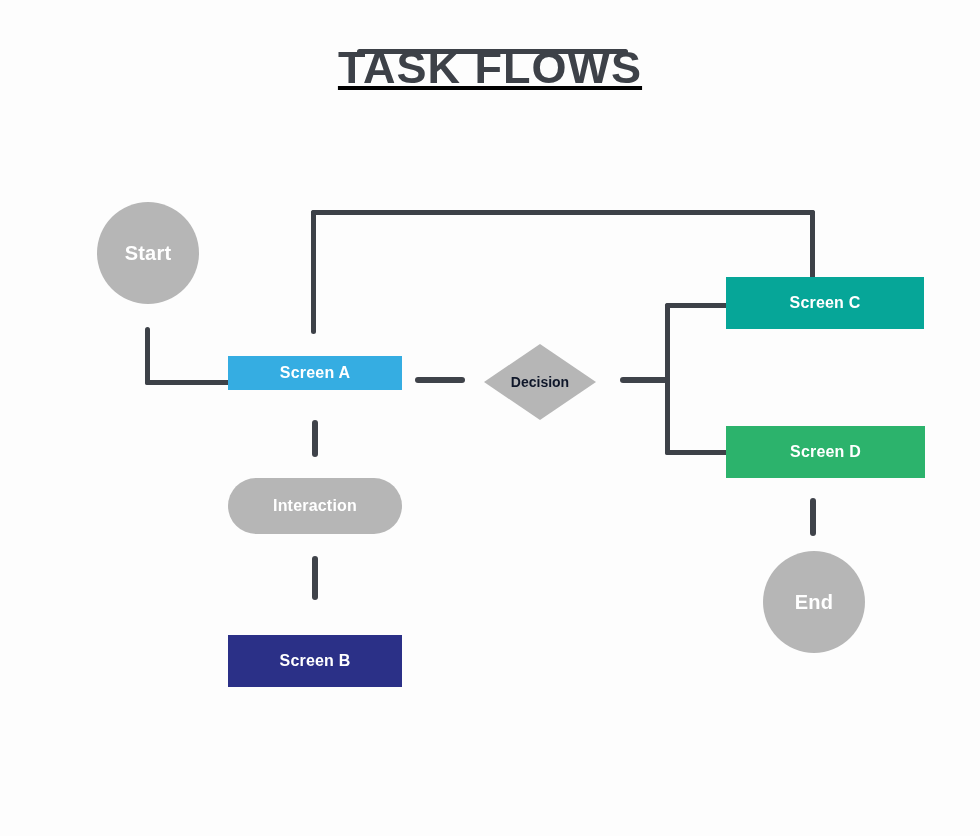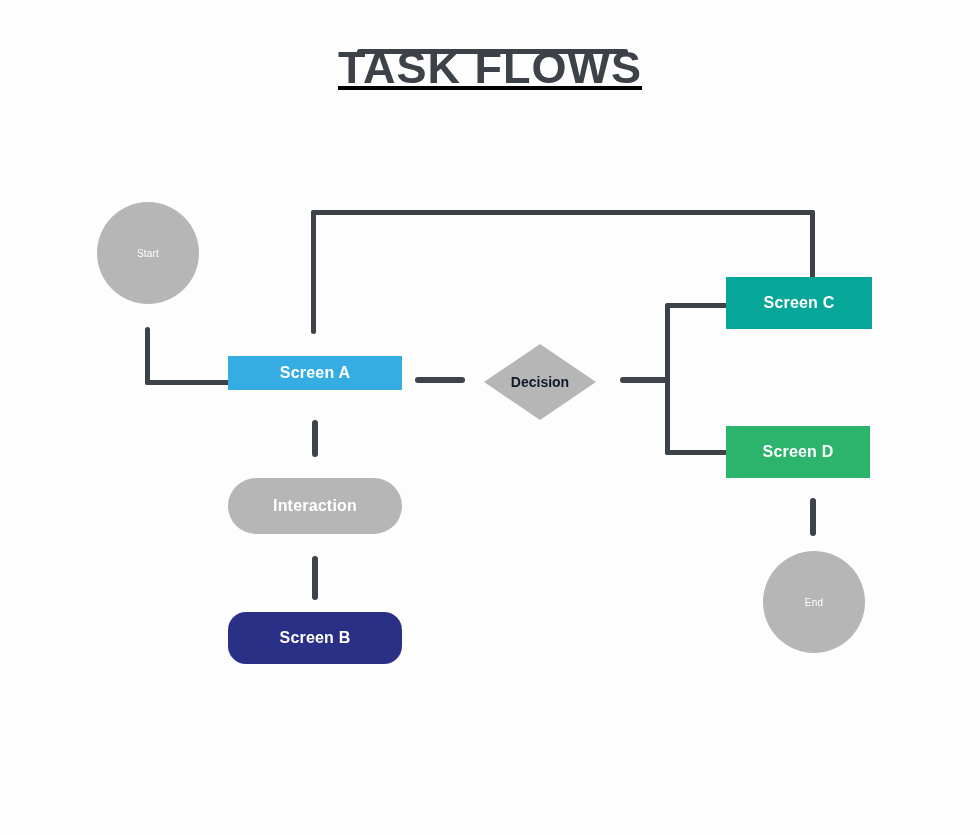--- a/index.html
+++ b/index.html
@@ -73,21 +73,21 @@
     font-size: 16px;
     font-weight: bold;
     letter-spacing: 0.2px;
     box-sizing: border-box;
     font-family: "Liberation Sans", sans-serif;
   }
   .node-circle { border-radius: 50%; }
   .node-pill   { border-radius: 999px; }
   .node-rect   { border-radius: 0; }
 
-  .terminator-label { font-size: 10px; font-weight: normal; }
+  .terminator-label { font-size: 20px; font-weight: bold; }
 
   
   #node-decision {
     position: absolute;
     left: 484px;
     top: 344px;
     width: 112px;
     height: 76px;
   }
   #node-decision .diamond-shape {
@@ -140,33 +140,33 @@
 
   <div class="node node-rect" id="node-screen-a" style="left:228px; top:356px; width:174px; height:34px; background:#35ade2;">
     <span>Screen A</span>
   </div>
 
   <div id="node-decision">
     <div class="diamond-shape"></div>
     <div class="diamond-text">Decision</div>
   </div>
 
-  <div class="node node-rect" id="node-screen-c" style="left:726px; top:277px; width:146px; height:52px; background:#06a698;">
+  <div class="node node-rect" id="node-screen-c" style="left:726px; top:277px; width:198px; height:52px; background:#06a698;">
     <span>Screen C</span>
   </div>
 
-  <div class="node node-rect" id="node-screen-d" style="left:726px; top:426px; width:144px; height:52px; background:#2cb36c;">
+  <div class="node node-rect" id="node-screen-d" style="left:726px; top:426px; width:199px; height:52px; background:#2cb36c;">
     <span>Screen D</span>
   </div>
 
   <div class="node node-pill" id="node-interaction" style="left:228px; top:478px; width:174px; height:56px; background:#b6b6b6;">
     <span>Interaction</span>
   </div>
 
-  <div class="node node-rect" id="node-screen-b" style="left:228px; top:612px; width:174px; height:52px; background:#2b3087;border-radius:18px;">
+  <div class="node node-rect" id="node-screen-b" style="left:228px; top:635px; width:174px; height:52px; background:#2b3087;">
     <span>Screen B</span>
   </div>
 
   <div class="node node-circle" id="node-end" style="left:763px; top:551px; width:102px; height:102px; background:#b6b6b6;">
     <span class="terminator-label">End</span>
   </div>
 
 </div>
 
 </body></html>

